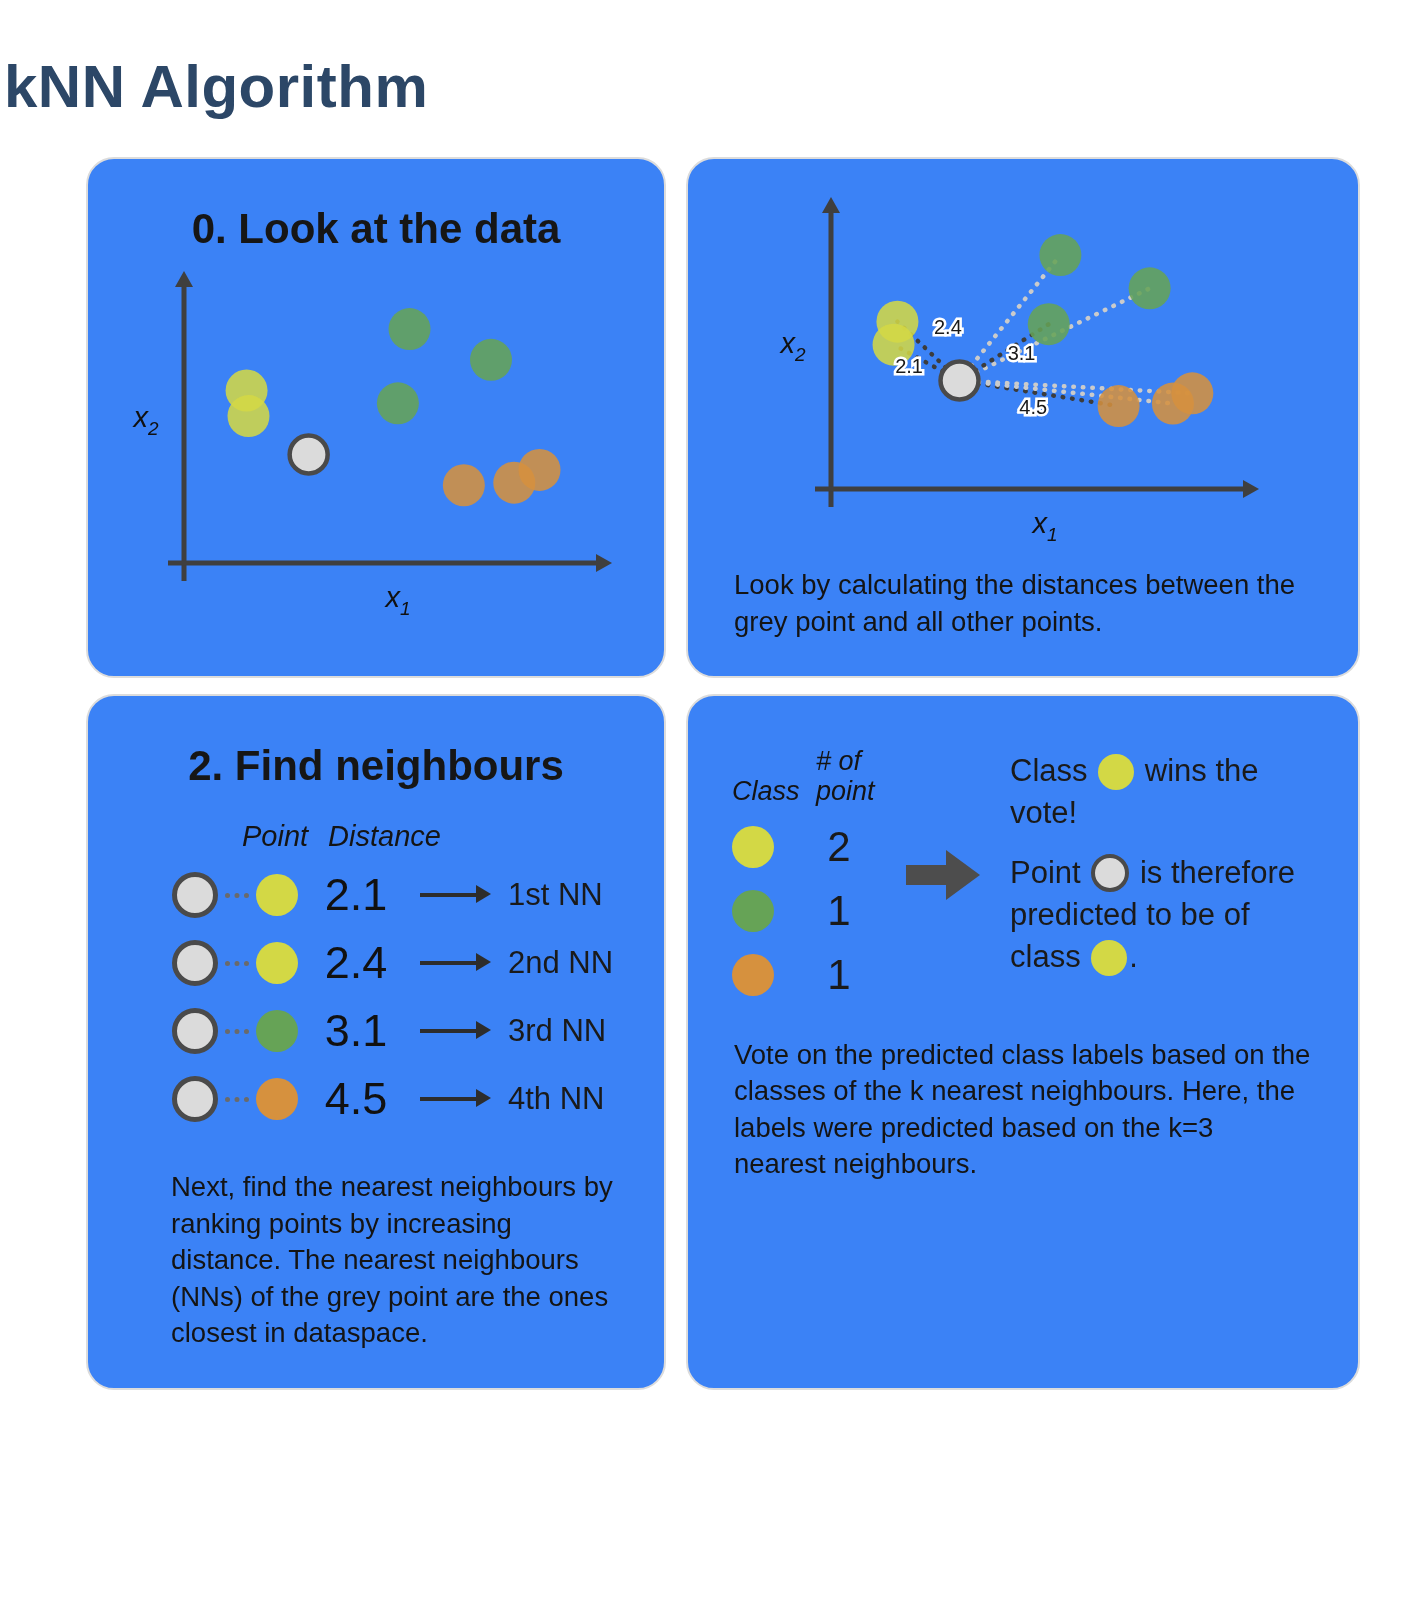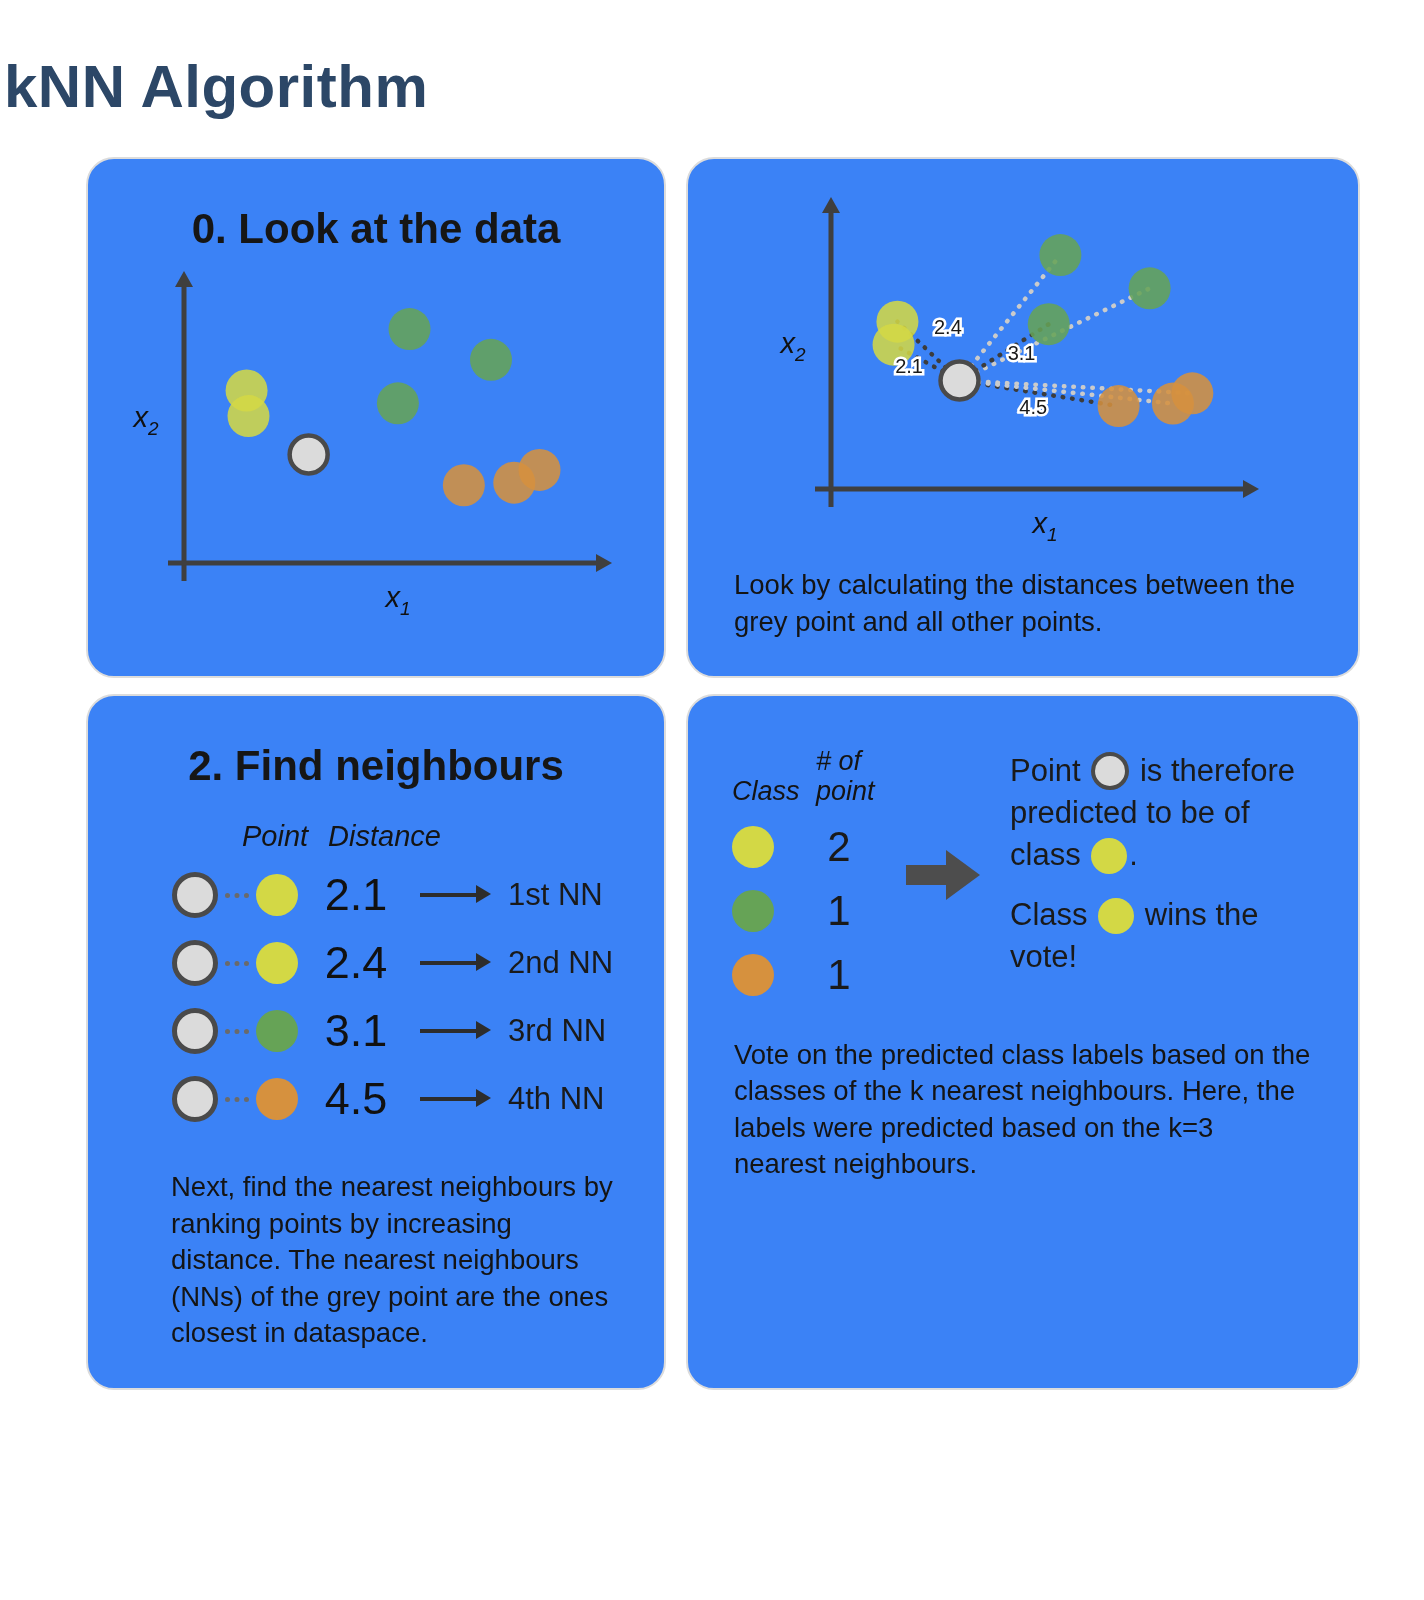--- a/index.html
+++ b/index.html
@@ -310,31 +310,31 @@
           <div class="vote-row">
             <span class="dot dot-orange"></span>
             <span class="count">1</span>
           </div>
         </div>
 
         <div class="big-arrow"></div>
 
         <div class="result">
           <p>
+            <span>Class</span>
+            <span class="inline-dot dot-lime"></span>
+            <span>wins the vote!</span>
+          </p>
+          <p>
             <span>Point</span>
             <span class="inline-dot inline-grey"></span>
             <span>is</span>
             <span>therefore predicted to be of class</span>
             <span class="inline-dot dot-lime"></span><span>.</span>
           </p>
-          <p>
-            <span>Class</span>
-            <span class="inline-dot dot-lime"></span>
-            <span>wins the vote!</span>
-          </p>
         </div>
       </div>
 
       <p class="caption">Vote on the predicted class labels based on the classes of the k nearest neighbours. Here, the labels were predicted based on the k=3 nearest neighbours.</p>
     </section>
 
   </div>
 </div>
 
 </body></html>

